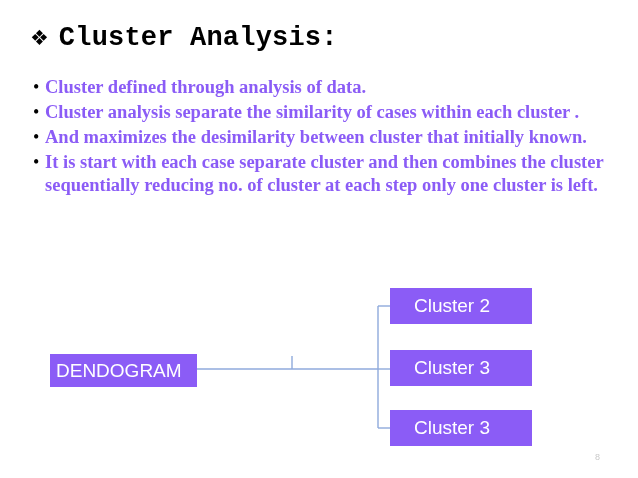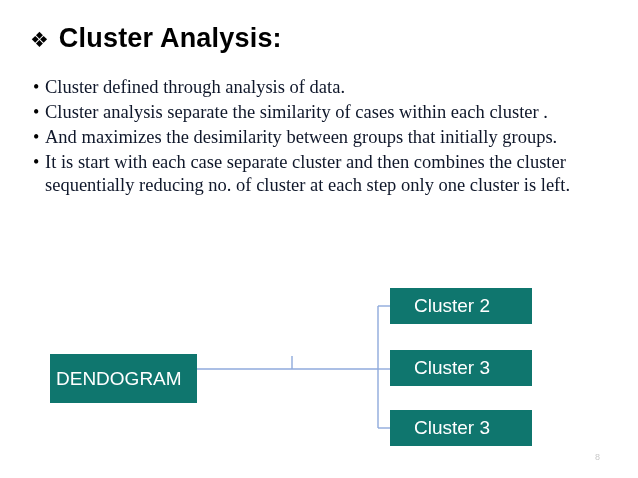--- a/index.html
+++ b/index.html
@@ -31,21 +31,21 @@
     align-items: baseline;
     gap: 10px;
   }
   .title-bullet {
     font-family: "DejaVu Sans", sans-serif;
     font-size: 21px;
     color: #000000;
     line-height: 1;
   }
   .title-text {
-    font-family: Liberation Sans, sans-serif;
+    font-family: Liberation Mono, monospace;
     font-size: 27px;
     font-weight: bold;
     color: #000000;
     letter-spacing: 0.2px;
     line-height: 1.1;
   }
 
   
   .body-list {
     position: absolute;
@@ -64,50 +64,51 @@
     font-family: "Liberation Serif", serif;
     font-size: 18px;
     line-height: 23px;
     color: #000000;
   }
   .bullet-text {
     flex: 1 1 auto;
     font-family: "Liberation Serif", serif;
     font-size: 18.5px;
     line-height: 23px;
-    color: #0f172a;
+    color: #8b5cf6;
     text-align: left;
+    font-weight: bold;
   }
 
   
   .diagram {
     position: absolute;
     left: 0;
     top: 0;
     width: 638px;
     height: 478px;
     pointer-events: none;
   }
   .diagram > * { pointer-events: auto; }
 
   .node {
     position: absolute;
-    background: #0f766e;
+    background: #8b5cf6;
     color: #ffffff;
     font-family: "Liberation Sans", sans-serif;
     font-size: 19px;
     display: flex;
     align-items: center;
     box-sizing: border-box;
   }
   .node-dendogram {
     left: 50px;
     top: 354px;
     width: 147px;
-    height: 49px;
+    height: 33px;
     padding-left: 6px;
     font-size: 19px;
   }
   .node-cluster1 {
     left: 222px;
     top: 320px;
     width: 142px;
     height: 36px;
     padding-left: 24px;
   }
@@ -168,21 +169,21 @@
       <span class="bullet-text">Cluster defined through analysis of data.</span>
     </div>
 
     <div class="bullet-item">
       <span class="bullet-dot">•</span>
       <span class="bullet-text">Cluster analysis separate the similarity of cases within each cluster .</span>
     </div>
 
     <div class="bullet-item">
       <span class="bullet-dot">•</span>
-      <span class="bullet-text">And maximizes the desimilarity between groups that initially groups.</span>
+      <span class="bullet-text">And maximizes the desimilarity between cluster that initially known.</span>
     </div>
 
     <div class="bullet-item">
       <span class="bullet-dot">•</span>
       <span class="bullet-text">It is start with each case separate cluster and then combines the cluster sequentially reducing no. of cluster at each step only one cluster is left.</span>
     </div>
 
   </div>
 
   <div class="diagram">

